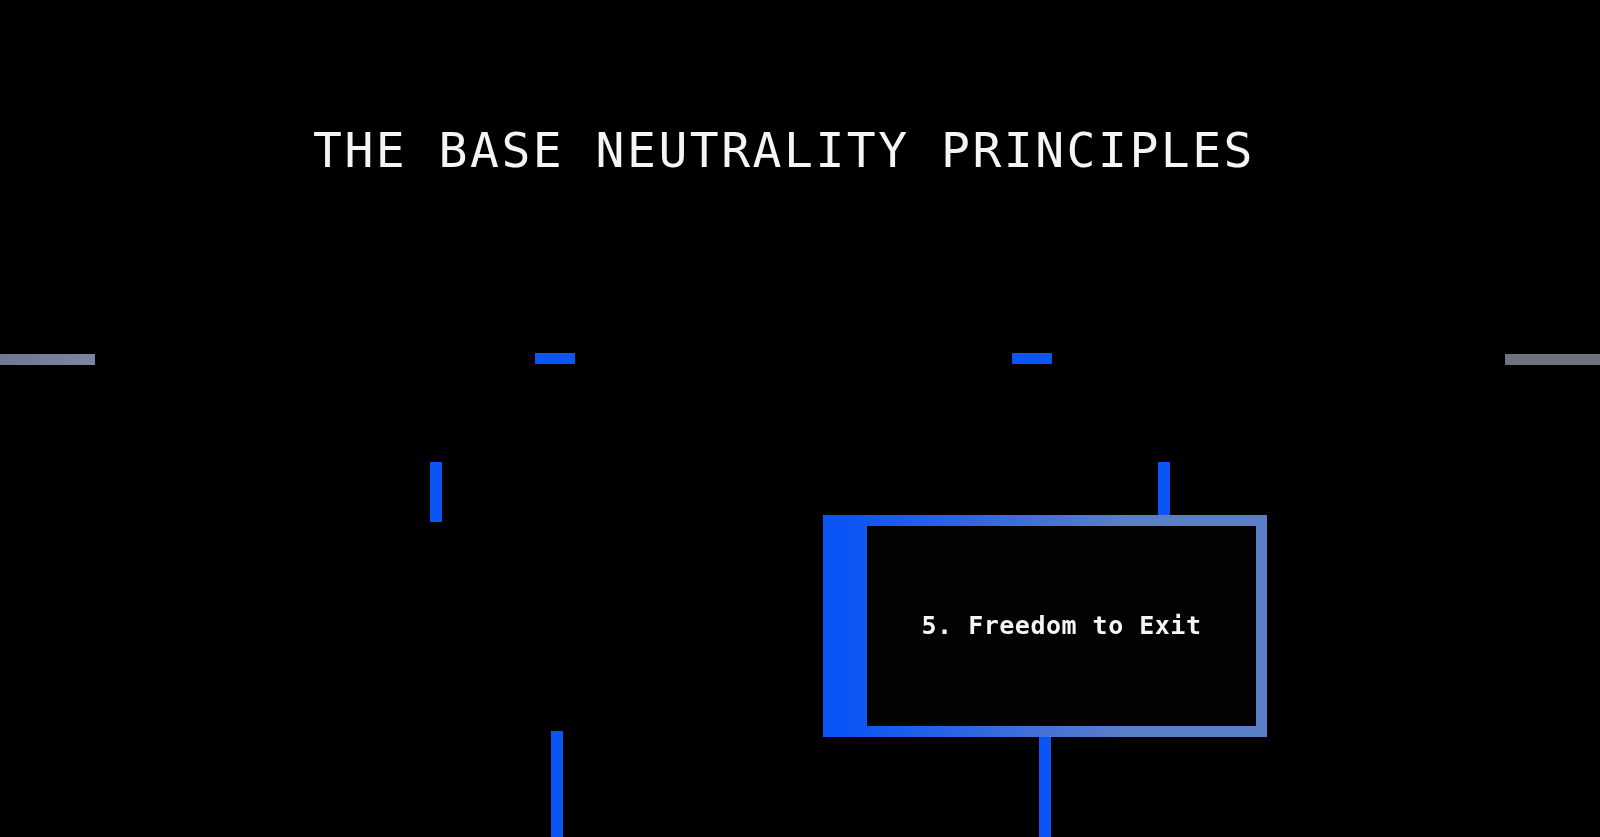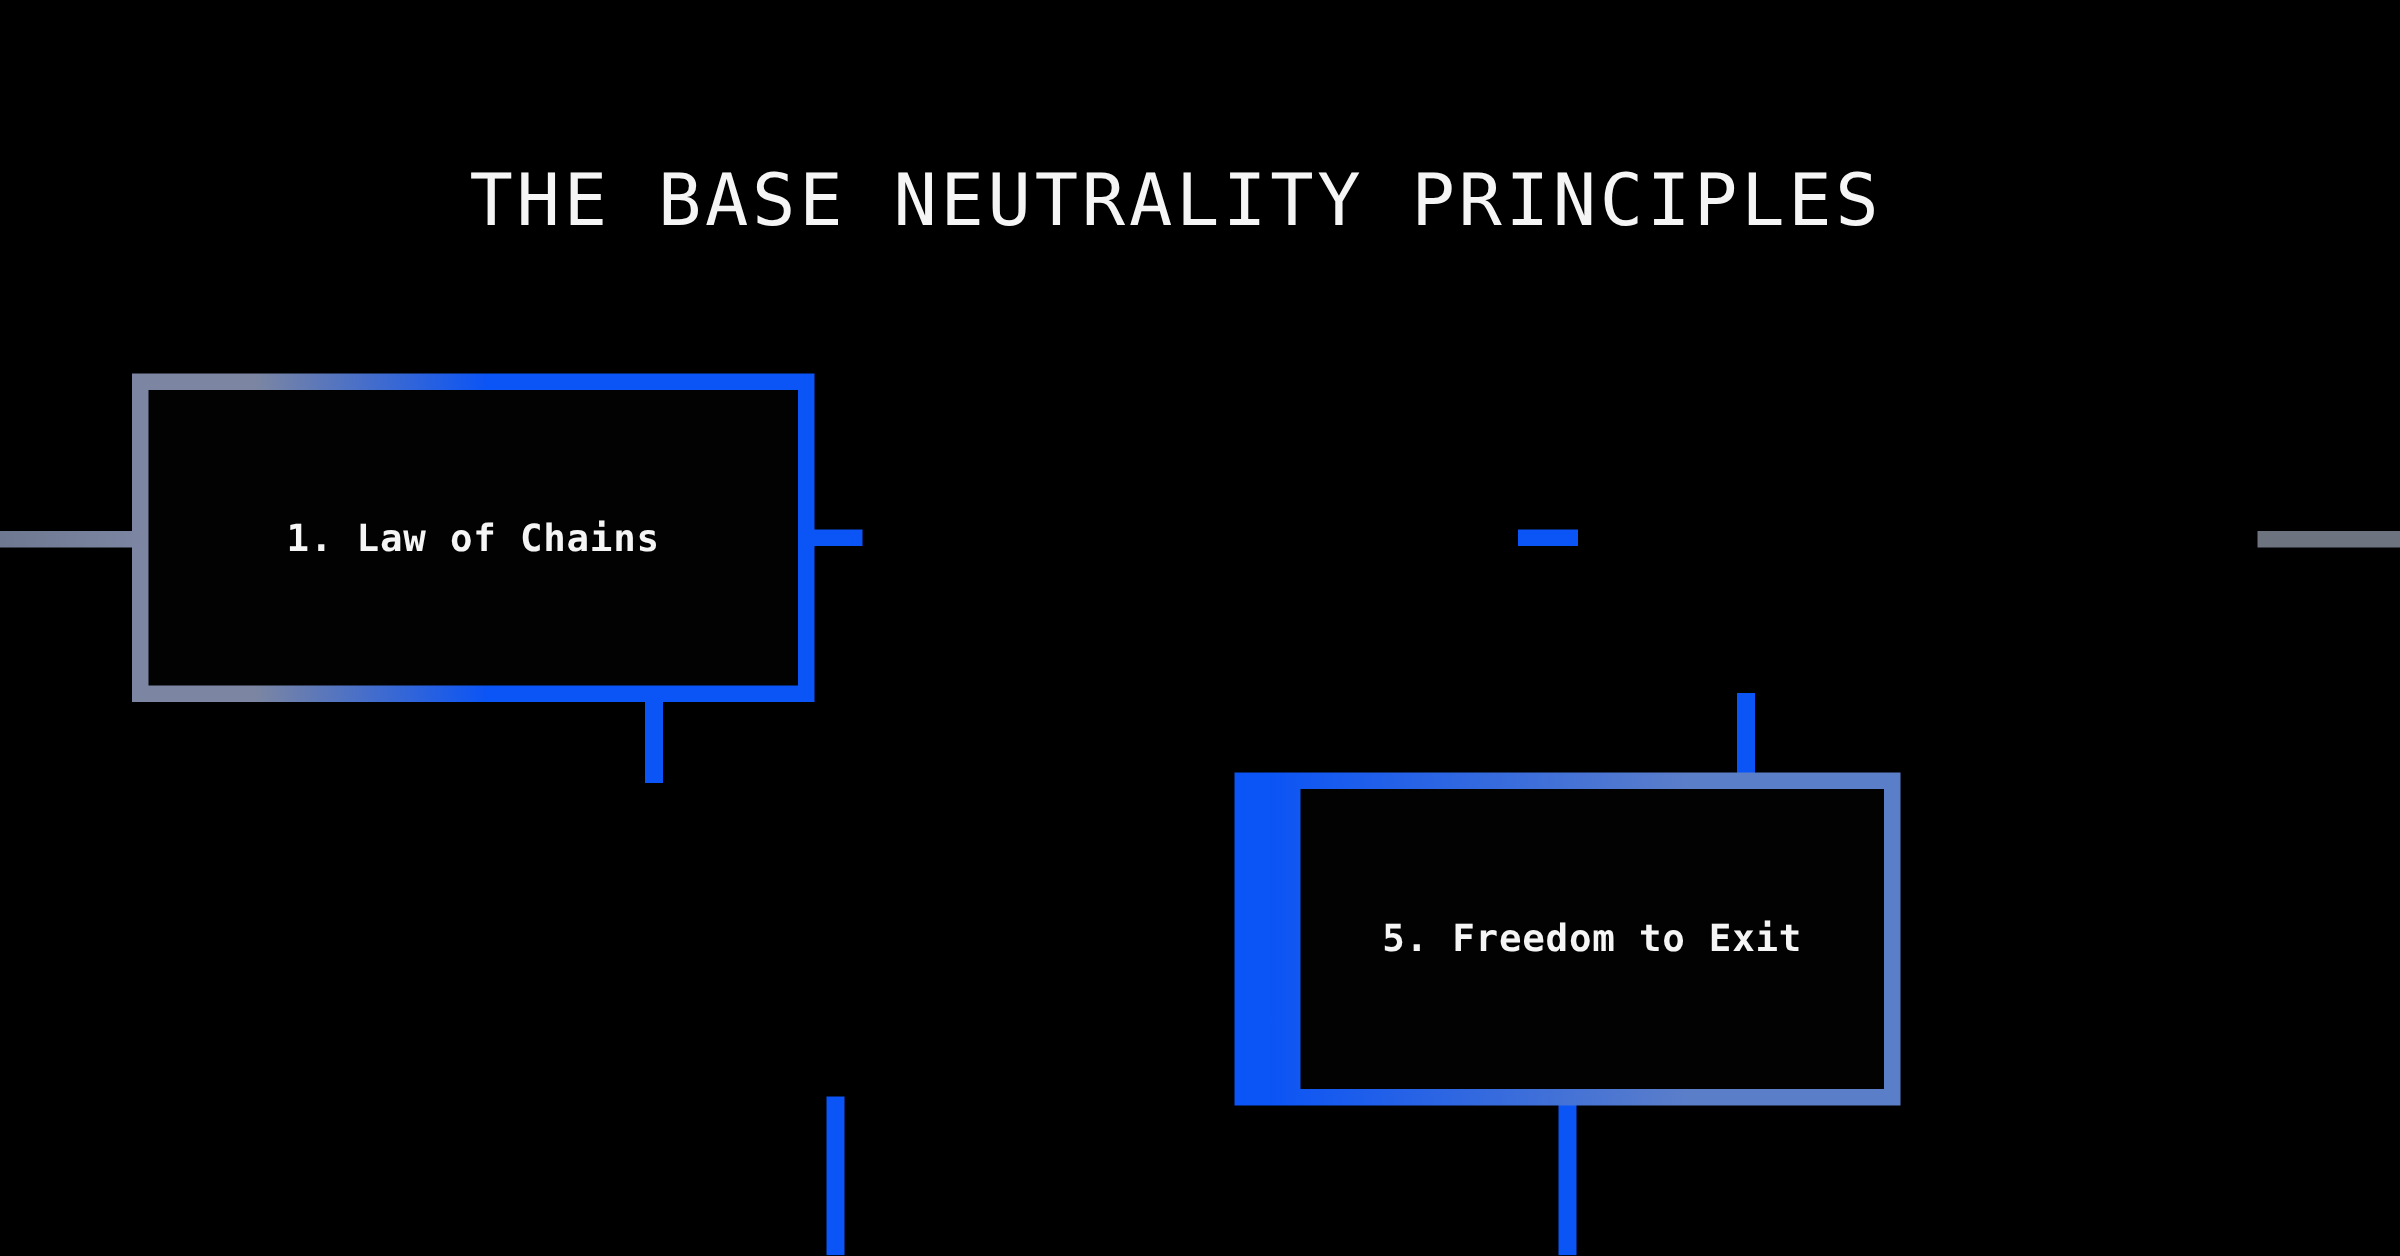--- a/index.html
+++ b/index.html
@@ -10,21 +10,21 @@
   .stage {
     position: relative;
     width: 1600px;
     height: 837px;
     overflow: hidden;
     background: var(--color-background, #000000);
     font-family: "DejaVu Sans Mono", "Liberation Mono", monospace;
   }
   .title {
     position: absolute;
-    top: 106px;
+    top: 122px;
     left: 0;
     width: 1568px;
     margin: 0;
     text-align: center;
     font-size: 48px;
     font-weight: 400;
     letter-spacing: 2.5px;
     color: var(--color-text, #f5f5f5);
     white-space: nowrap;
   }
@@ -94,25 +94,20 @@
 
   <div class="connector conn-left"></div>
   <div class="connector conn-12"></div>
   <div class="connector conn-23"></div>
   <div class="connector conn-right"></div>
   <div class="connector conn-b1-b4"></div>
   <div class="connector conn-b3-b5"></div>
   <div class="connector conn-b4-dn"></div>
   <div class="connector conn-b5-dn"></div>
 
-  <div class="box box1">
-    <div class="box-inner">
-      <span class="box-label">1. Law of Chains</span>
-    </div>
-  </div>
 
 
 
 
   <div class="box box5">
     <div class="box-inner">
       <span class="box-label">5. Freedom to Exit</span>
     </div>
   </div>
 

